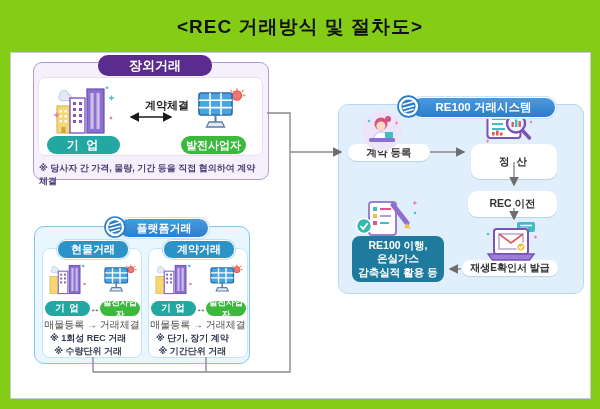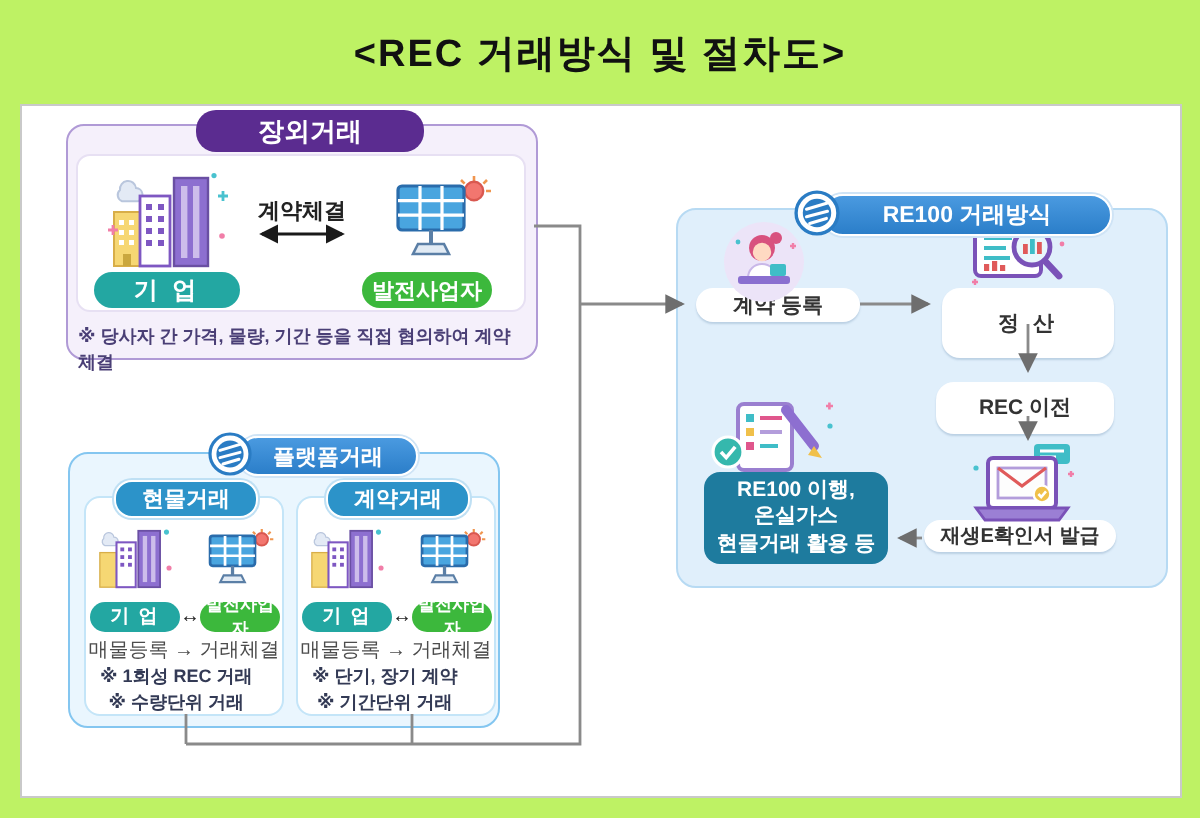--- a/index.html
+++ b/index.html
@@ -1,31 +1,31 @@
 <!DOCTYPE html>
 <html><head>
 <meta charset="utf-8">
 <style>
   html,body{margin:0;padding:0;background:#fff;}
-  #app{position:relative;width:600px;height:409px;background:#bef264;overflow:hidden;
+  #app{position:relative;width:600px;height:409px;background:#84cc16;overflow:hidden;
        font-family:"Liberation Sans","DejaVu Sans",sans-serif;text-decoration:underline;}
   .abs{position:absolute;}
   .ctr{display:flex;align-items:center;justify-content:center;text-align:center;}
 
   
   #title{left:0;top:12px;width:600px;height:30px;font-size:19px;font-weight:bold;color:#111;letter-spacing:1px;}
 
   
   #frame{left:10px;top:52px;width:579px;height:345px;border:1px solid #c9c9c9;background:#fff;}
 
   
   #otc-box{left:33px;top:62px;width:234px;height:116px;background:#f5f0fb;border:1.5px solid #b09ad6;border-radius:9px;}
   #otc-badge{left:98px;top:55px;width:114px;height:21px;background:#5b2c90;border-radius:10px;color:#fff;font-size:13px;font-weight:bold;z-index:4;}
   #otc-inner{left:38px;top:77px;width:223px;height:77px;background:#fff;border:1px solid #e7e0f3;border-radius:7px;}
-  #otc-contract-label{left:121px;top:98px;width:60px;height:14px;font-size:11px;font-weight:bold;color:#222;}
+  #otc-contract-label{left:137px;top:98px;width:60px;height:14px;font-size:11px;font-weight:bold;color:#222;}
   .pill{border-radius:10px;color:#fff;font-weight:bold;}
   #otc-company{left:47px;top:136px;width:73px;height:18px;background:#23a7a2;font-size:12px;letter-spacing:2px;}
   #otc-generator{left:181px;top:136px;width:65px;height:18px;background:#3cb83c;font-size:11px;}
   #otc-note{left:39px;top:162px;width:222px;font-size:9px;color:#4a3f76;font-weight:bold;}
   .note{display:block;line-height:13px;}
   #otc-note::first-letter{color:#9b86c9;}
 
   
   #pf-box{left:34px;top:226px;width:214px;height:136px;background:#eaf6fe;border:1.5px solid #84c6f0;border-radius:10px;}
   .blue-badge{background:linear-gradient(#4a9ae0,#2b7ec9);border:1.5px solid #fff;border-radius:11px;color:#fff;font-weight:bold;box-shadow:0 0 0 1px #cfe4f6;z-index:4;}
@@ -198,21 +198,21 @@
   <div class="abs ctr pill mini-company" style="left:151px;top:301px;width:45px;">기 업</div>
   <div class="abs ctr exch" style="left:196px;top:301px;">↔</div>
   <div class="abs ctr pill mini-gen" style="left:206px;top:301px;width:40px;">발전사업자</div>
   <div class="abs ctr flowline" style="left:150px;top:319px;">매물등록 → 거래체결</div>
   <div class="abs pfnote" style="left:156px;top:332px;">
     <span class="note">※ 단기, 장기 계약</span>
     <span class="note">※ 기간단위 거래</span>
   </div>
 
   <div id="re-box" class="abs"></div>
-  <div id="re-badge" class="abs ctr blue-badge">RE100 거래방식</div>
+  <div id="re-badge" class="abs ctr blue-badge">RE100 거래시스템</div>
   <svg id="re-logo" class="abs logo-wrap" viewBox="0 0 22 22">
     <circle cx="11" cy="11" r="10" fill="#fff" stroke="#2a7cc4" stroke-width="1.6"></circle>
     <circle cx="11" cy="11" r="6.8" fill="#2a7cc4"></circle>
     <path d="M6 9.2l10-3M6 12.8l10-2.6M7.5 16l8-2.4" stroke="#fff" stroke-width="1.5" stroke-linecap="round"></path>
   </svg>
 
   <svg id="person-circle" class="abs icon-abs" viewBox="0 0 40 40">
     <circle cx="20" cy="20" r="20" fill="#ece4f8"></circle>
     <circle cx="26" cy="8" r="3" fill="#d8517e"></circle>
     <circle cx="19" cy="13" r="6.5" fill="#d8517e"></circle>
@@ -270,21 +270,21 @@
     <path d="M40 4L54 22" stroke="#8d6fd0" stroke-width="5" stroke-linecap="round"></path>
     <path d="M54 22l4 6l-7-1.5z" fill="#f0c04a"></path>
     <circle cx="11" cy="25" r="7.5" fill="#35b8ad" stroke="#fff" stroke-width="1.6"></circle>
     <path d="M7.5 25l2.6 2.8l4.5-5.4" fill="none" stroke="#fff" stroke-width="1.8"></path>
     <path d="M60 2h3.5M61.7 0.2v3.6" stroke="#f17ea8" stroke-width="1.3"></path>
     <circle cx="62" cy="12" r="1.3" fill="#49c2cf"></circle>
   </svg>
   <div id="result-box" class="abs ctr">
     <div>RE100 이행,</div>
     <div>온실가스</div>
-    <div>현물거래 활용 등</div>
+    <div>감축실적 활용 등</div>
   </div>
 
   <svg id="connectors" width="600" height="409">
     <defs>
       <marker id="arr" viewBox="0 0 10 10" refX="8.5" refY="5" markerWidth="7" markerHeight="7" orient="auto-start-reverse">
         <path d="M0 0L10 5L0 10z" fill="#6e6e6e"></path>
       </marker>
       <marker id="arrB" viewBox="0 0 10 10" refX="8.5" refY="5" markerWidth="6" markerHeight="6" orient="auto-start-reverse">
         <path d="M0 0L10 5L0 10z" fill="#1a1a1a"></path>
       </marker>

